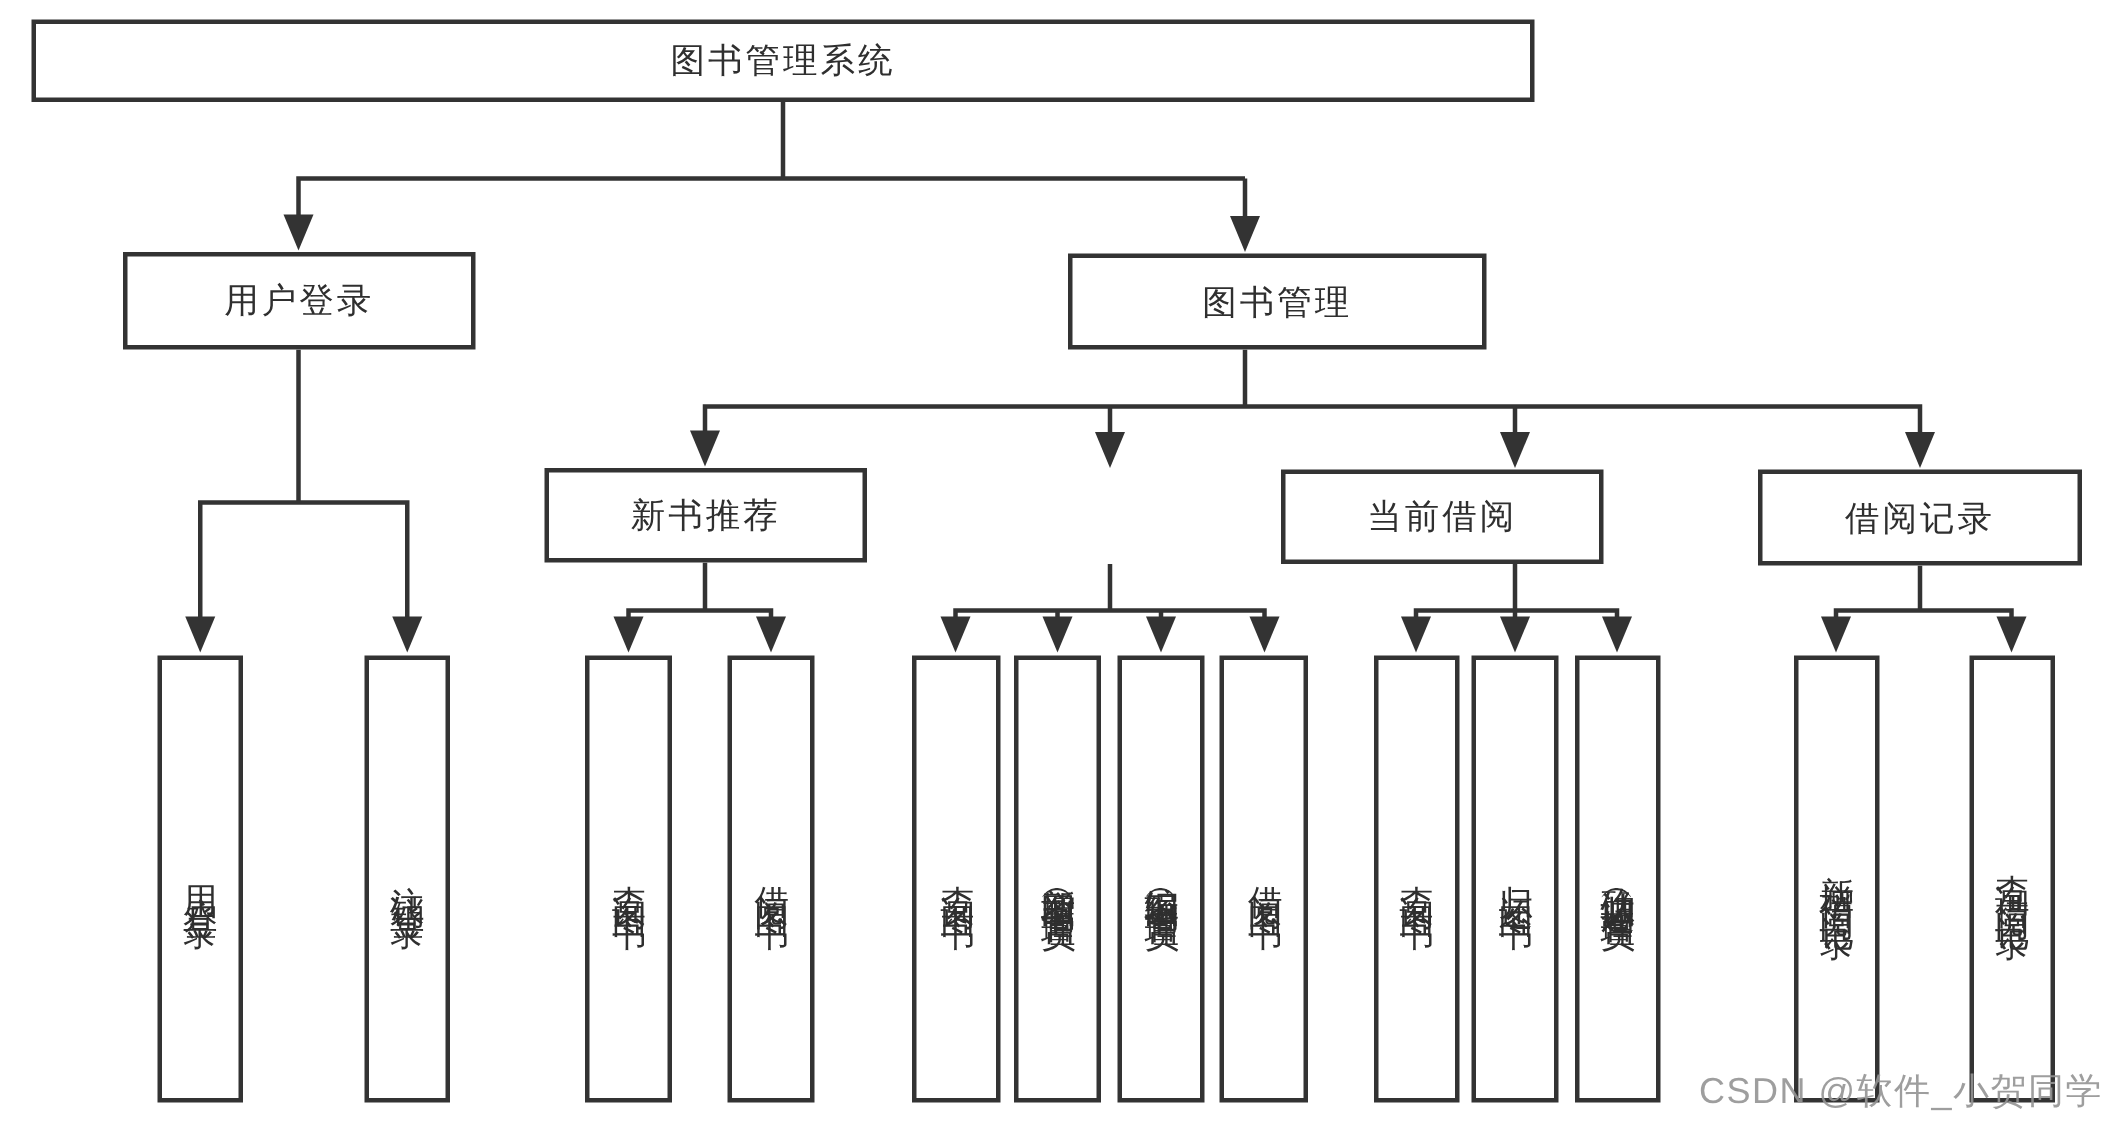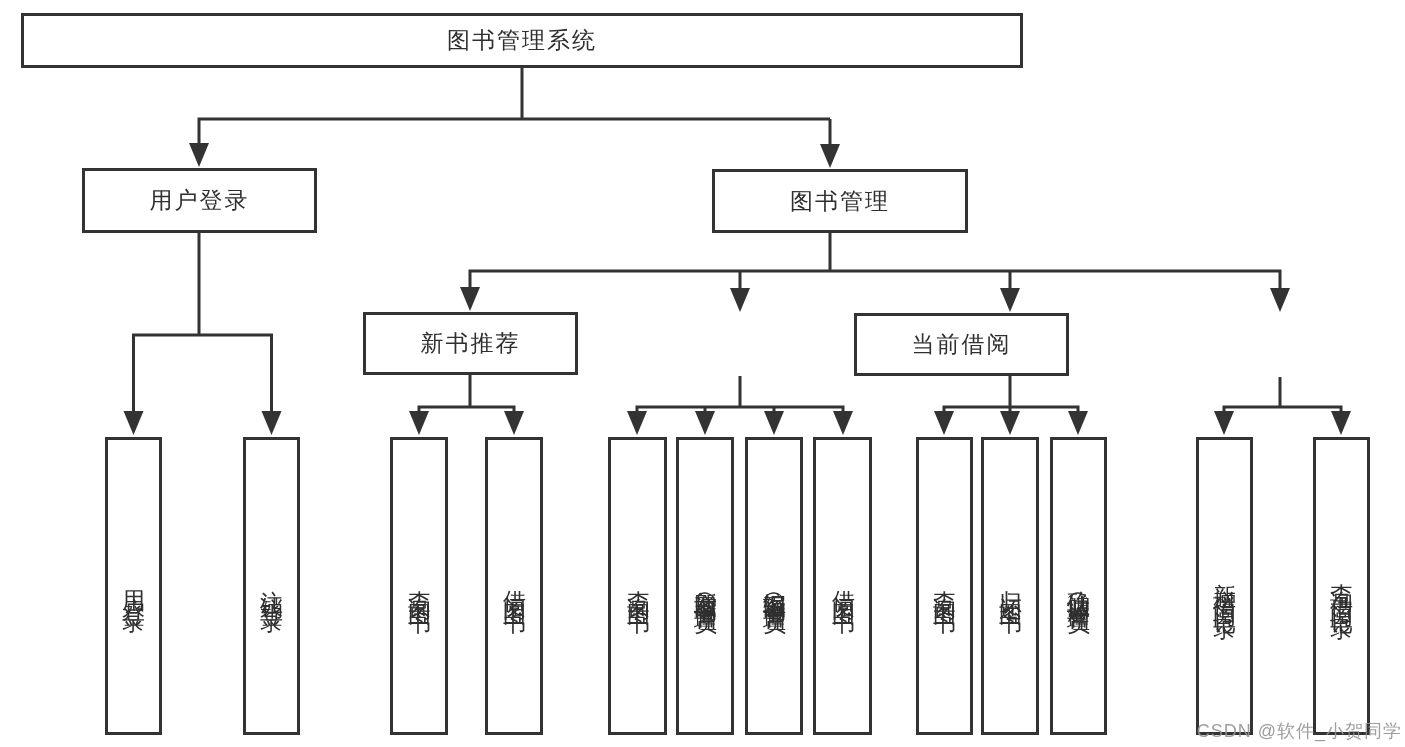--- a/index.html
+++ b/index.html
@@ -16,21 +16,21 @@
     display:flex;align-items:center;justify-content:center;
     font-size:23px;letter-spacing:2px;white-space:nowrap;
   }
   .v{
     writing-mode:vertical-rl;text-orientation:mixed;
     text-align:center;font-size:23px;letter-spacing:7px;line-height:51px;
   }
   .v.long{letter-spacing:3px;}
   .watermark{
     position:absolute;right:3px;bottom:4px;z-index:3;
-    font-size:18px;letter-spacing:1px;color:rgba(148,148,148,0.9);
+    font-size:24px;letter-spacing:1px;color:rgba(148,148,148,0.9);
     white-space:nowrap;
   }
 </style>
 </head>
 <body>
 
 <div class="stage">
 
   <svg width="1405" height="747" viewBox="0 0 1405 747">
     <g stroke="#333" stroke-width="3" fill="none">
@@ -61,24 +61,25 @@
       <polygon points="1000,411 1020,411 1010,435"></polygon>
       <polygon points="1068,411 1088,411 1078,435"></polygon>
       <polygon points="1214,411 1234,411 1224,435"></polygon>
       <polygon points="1331,411 1351,411 1341,435"></polygon>
     </g>
   </svg>
 
   <div class="node h" style="left:21px;top:13px;width:1002px;height:55px">图书管理系统</div>
 
   <div class="node h" style="left:82px;top:168px;width:235px;height:65px">用户登录</div>
-  <div class="node h" style="left:712px;top:169px;width:256px;height:64px">图书管理</div>
+  <div class="node h" style="left:712px;top:169px;width:279px;height:64px">图书管理</div>
 
   <div class="node h" style="left:363px;top:312px;width:215px;height:63px">新书推荐</div>
   <div class="node h" style="left:854px;top:313px;width:215px;height:63px">当前借阅</div>
+  <div class="node h" style="left:1172px;top:313px;width:216px;height:64px">借阅记录</div>
 
   <div class="node v" style="left:105px;top:437px;width:57px;height:298px">用户登录</div>
   <div class="node v" style="left:243px;top:437px;width:57px;height:298px">注销登录</div>
 
   <div class="node v" style="left:390px;top:437px;width:58px;height:298px">查询图书</div>
   <div class="node v" style="left:485px;top:437px;width:58px;height:298px">借阅图书</div>
 
   <div class="node v" style="left:608px;top:437px;width:59px;height:298px">查询图书</div>
   <div class="node v long" style="left:676px;top:437px;width:58px;height:298px">新增图书（管理员）</div>
   <div class="node v long" style="left:745px;top:437px;width:58px;height:298px">编辑图书（管理员）</div>

